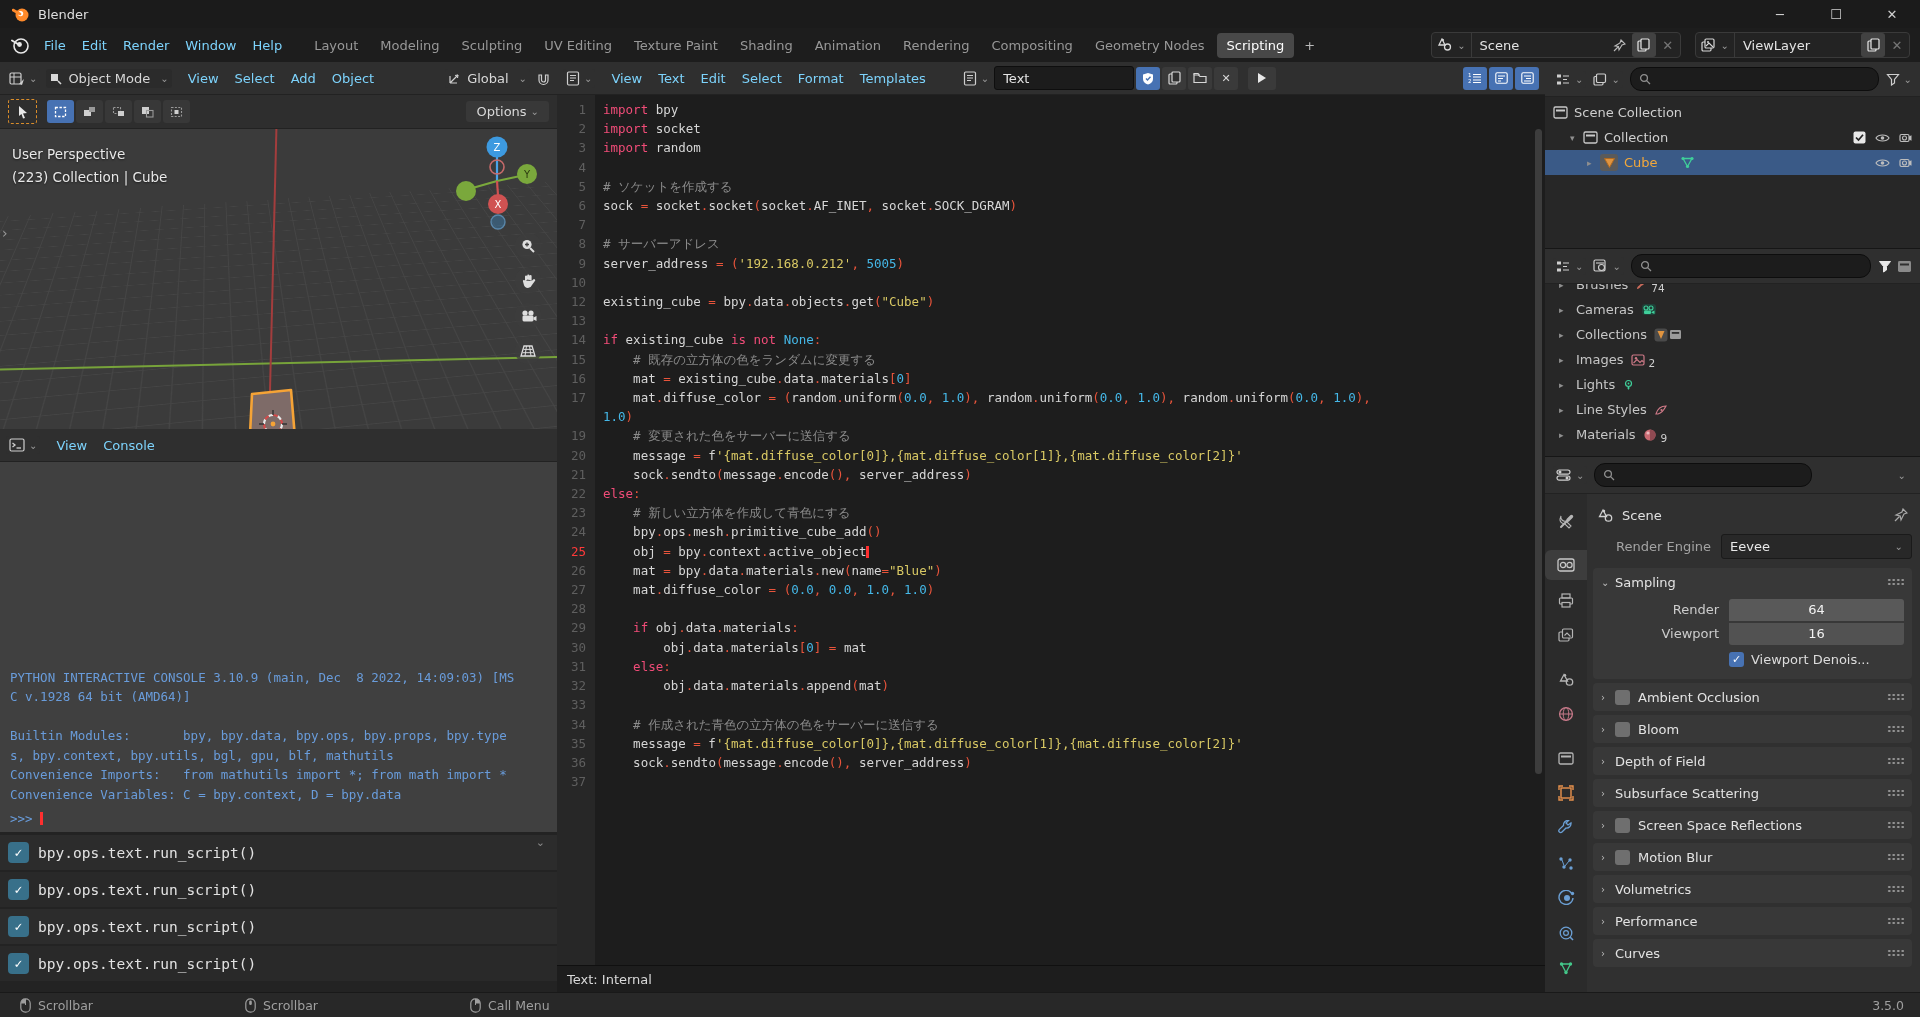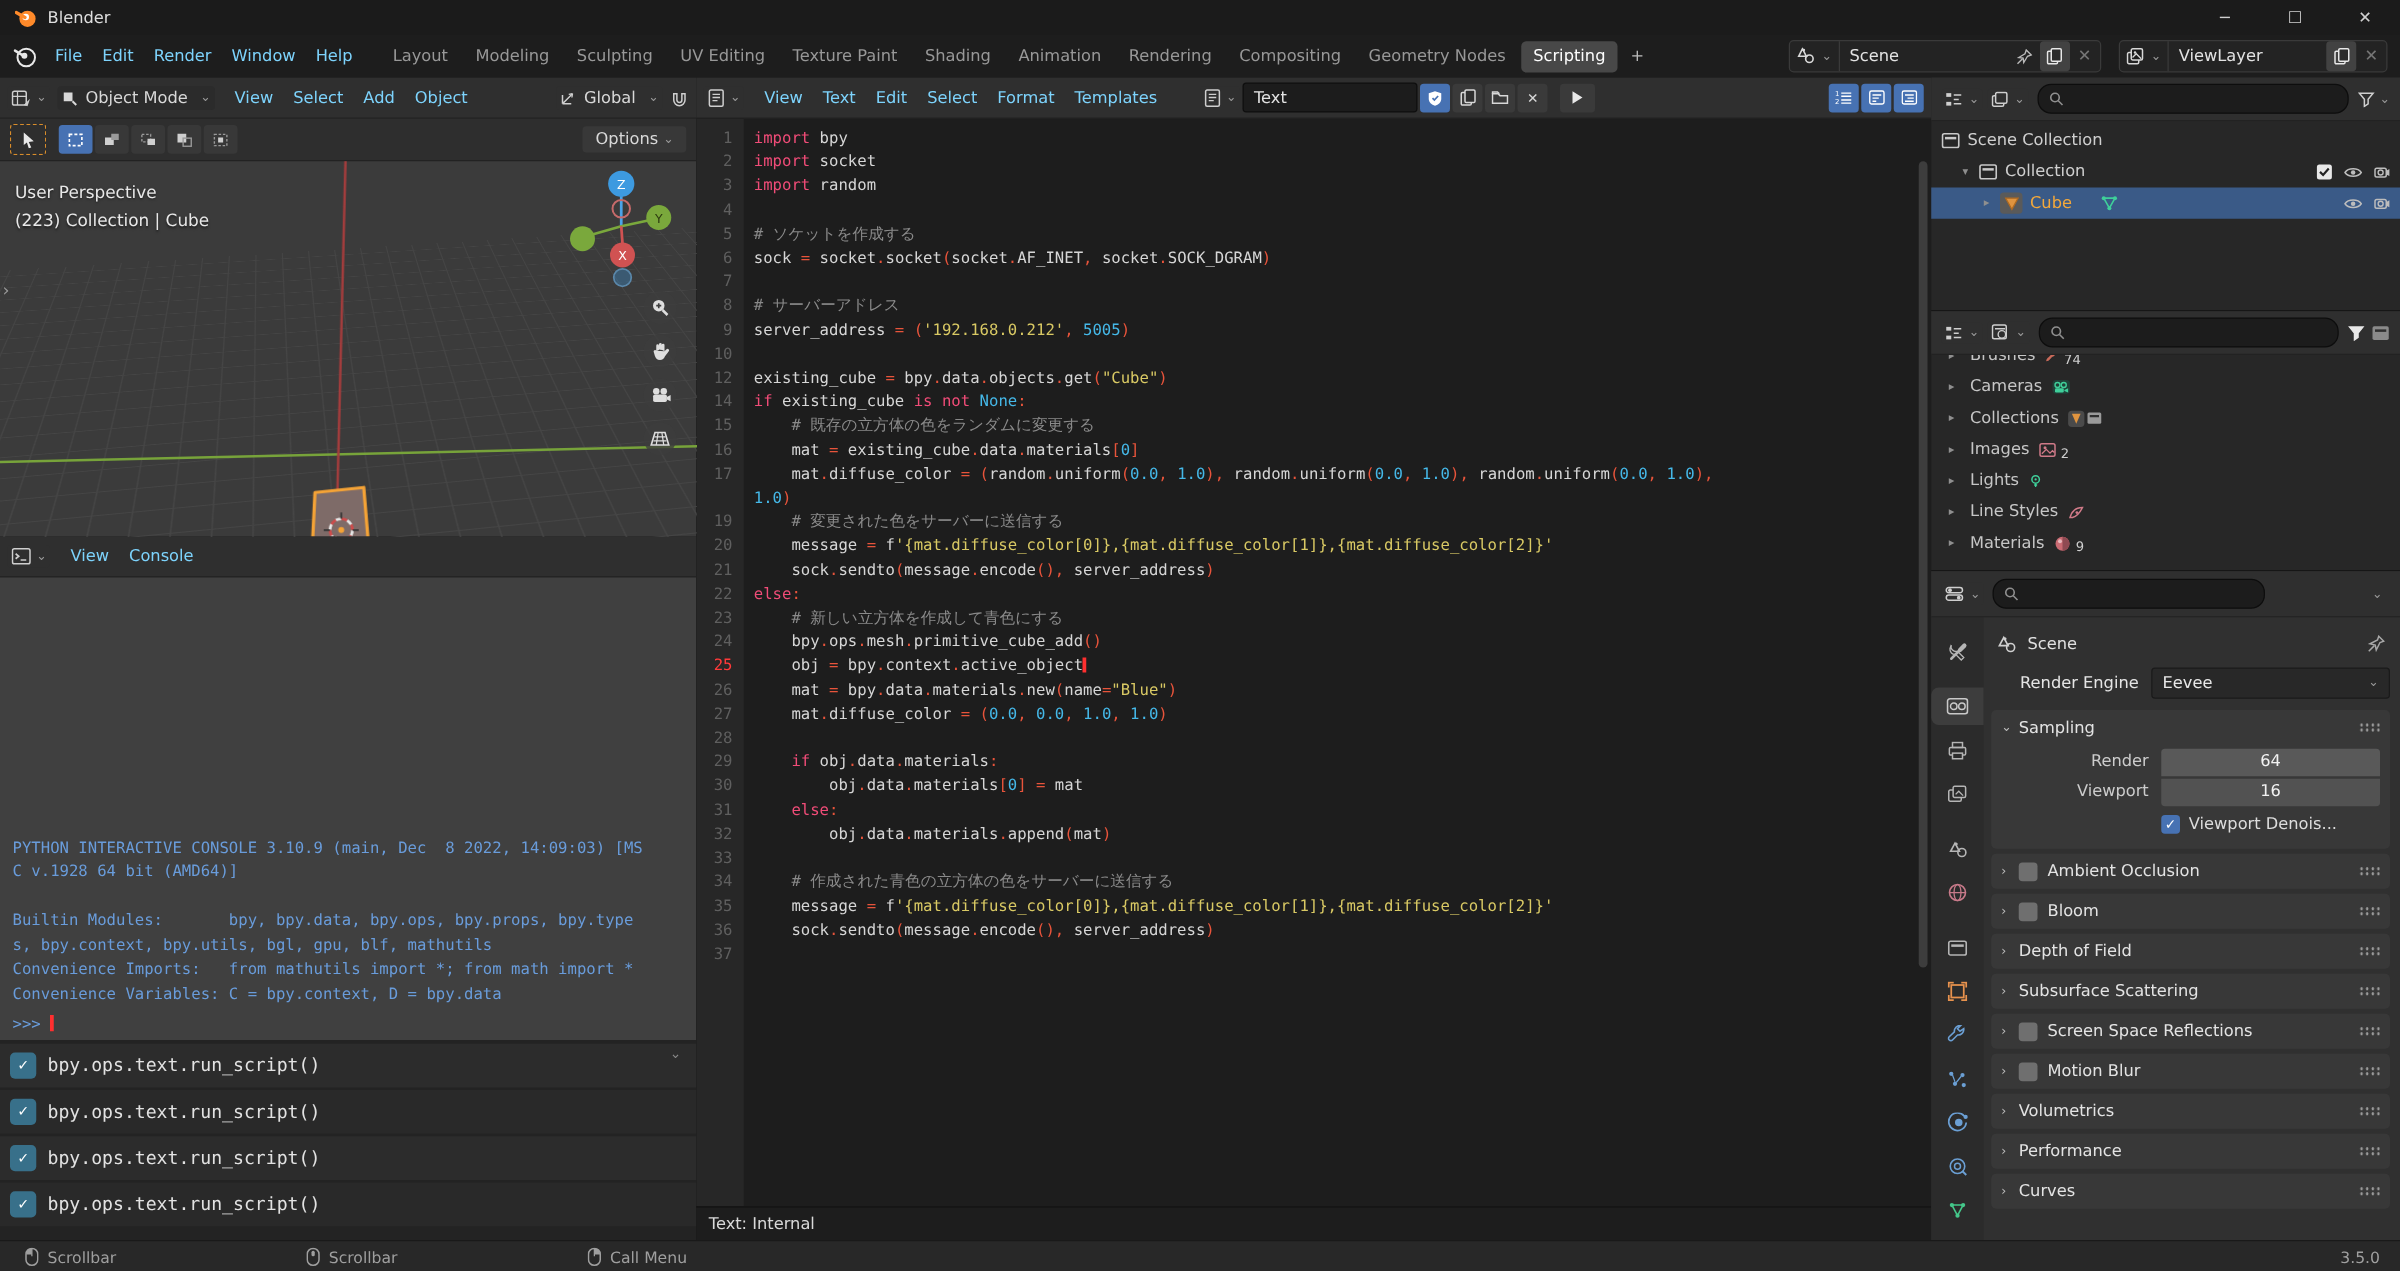--- a/index.html
+++ b/index.html
@@ -112,21 +112,21 @@
   .props{flex:1;display:flex;flex-direction:column;background:#2d2d2d;}
   .props-header{height:36px;background:#2f2f2f;border-bottom:1px solid #222;display:flex;align-items:center;padding:0 8px;flex:none;}
   .props-main{flex:1;display:flex;min-height:0;}
   .tabstrip{width:42px;background:#2b2b2b;padding-top:12px;display:flex;flex-direction:column;align-items:center;flex:none;}
   .ptab{width:42px;height:30px;display:flex;align-items:center;justify-content:center;margin-bottom:5px;}
   .ptab.active{background:#3d3d3d;border-radius:6px 0 0 6px;}
   .gap8{height:9px;}
   .props-content{flex:1;background:#303030;overflow:hidden;padding:6px 8px 0 6px;}
   .crumb{display:flex;align-items:center;height:30px;color:#e0e0e0;padding:0 4px;}
   .prow{display:flex;align-items:center;height:28px;margin:2px 0 8px;}
-  .plabel{width:118px;text-align:right;margin-right:10px;color:#e5e5e5;flex:none;}
+  .plabel{width:118px;text-align:right;margin-right:10px;color:#a3a3a3;flex:none;}
   .dropdown{flex:1;height:23px;background:#282828;border:1px solid #1a1a1a;border-radius:3px;display:flex;align-items:center;padding:0 8px;color:#e8e8e8;}
   .panel{background:#383838;border-radius:4px;margin-bottom:4px;}
   .panel-h{height:28px;display:flex;align-items:center;padding:0 8px;color:#e3e3e3;}
   .panel-h .tri2{color:#bdbdbd;font-size:10px;width:14px;}
   .panel-body{padding:2px 8px 10px;}
   .vrow{display:flex;align-items:center;height:23px;margin-bottom:1px;}
   .vlabel{width:118px;text-align:right;margin-right:10px;color:#cccccc;flex:none;}
   .vfield{flex:1;background:#595959;color:#f2f2f2;text-align:center;height:22px;line-height:22px;}
   .vrow:first-child .vfield{border-radius:3px 3px 0 0;}
   .vrow:nth-child(2) .vfield{border-radius:0 0 3px 3px;background:#525252;}
@@ -517,20 +517,21 @@
           <div class="cline"><span class="lnum">2</span><span class="ctext"><span class="tk-k">import</span><span class="tk-p"> socket</span></span></div>
           <div class="cline"><span class="lnum">3</span><span class="ctext"><span class="tk-k">import</span><span class="tk-p"> random</span></span></div>
           <div class="cline"><span class="lnum">4</span><span class="ctext"></span></div>
           <div class="cline"><span class="lnum">5</span><span class="ctext"><span class="tk-c"># ソケットを作成する</span></span></div>
           <div class="cline"><span class="lnum">6</span><span class="ctext"><span class="tk-p">sock </span><span class="tk-o">=</span><span class="tk-p"> socket</span><span class="tk-o">.</span><span class="tk-p">socket</span><span class="tk-o">(</span><span class="tk-p">socket</span><span class="tk-o">.</span><span class="tk-p">AF_INET</span><span class="tk-o">,</span><span class="tk-p"> socket</span><span class="tk-o">.</span><span class="tk-p">SOCK_DGRAM</span><span class="tk-o">)</span></span></div>
           <div class="cline"><span class="lnum">7</span><span class="ctext"></span></div>
           <div class="cline"><span class="lnum">8</span><span class="ctext"><span class="tk-c"># サーバーアドレス</span></span></div>
           <div class="cline"><span class="lnum">9</span><span class="ctext"><span class="tk-p">server_address </span><span class="tk-o">=</span><span class="tk-p"> </span><span class="tk-o">(</span><span class="tk-s">'192.168.0.212'</span><span class="tk-o">,</span><span class="tk-p"> </span><span class="tk-n">5005</span><span class="tk-o">)</span></span></div>
           <div class="cline"><span class="lnum">10</span><span class="ctext"></span></div>
           <div class="cline"><span class="lnum">12</span><span class="ctext"><span class="tk-p">existing_cube </span><span class="tk-o">=</span><span class="tk-p"> bpy</span><span class="tk-o">.</span><span class="tk-p">data</span><span class="tk-o">.</span><span class="tk-p">objects</span><span class="tk-o">.</span><span class="tk-p">get</span><span class="tk-o">(</span><span class="tk-s">"Cube"</span><span class="tk-o">)</span></span></div>
+          <div class="cline"><span class="lnum">13</span><span class="ctext"></span></div>
           <div class="cline"><span class="lnum">14</span><span class="ctext"><span class="tk-k">if</span><span class="tk-p"> existing_cube </span><span class="tk-k">is</span><span class="tk-p"> </span><span class="tk-k">not</span><span class="tk-p"> </span><span class="tk-n">None</span><span class="tk-o">:</span></span></div>
           <div class="cline"><span class="lnum">15</span><span class="ctext"><span class="tk-p">    </span><span class="tk-c"># 既存の立方体の色をランダムに変更する</span></span></div>
           <div class="cline"><span class="lnum">16</span><span class="ctext"><span class="tk-p">    mat </span><span class="tk-o">=</span><span class="tk-p"> existing_cube</span><span class="tk-o">.</span><span class="tk-p">data</span><span class="tk-o">.</span><span class="tk-p">materials</span><span class="tk-o">[</span><span class="tk-n">0</span><span class="tk-o">]</span></span></div>
           <div class="cline"><span class="lnum">17</span><span class="ctext"><span class="tk-p">    mat</span><span class="tk-o">.</span><span class="tk-p">diffuse_color </span><span class="tk-o">=</span><span class="tk-p"> </span><span class="tk-o">(</span><span class="tk-p">random</span><span class="tk-o">.</span><span class="tk-p">uniform</span><span class="tk-o">(</span><span class="tk-n">0.0</span><span class="tk-o">,</span><span class="tk-p"> </span><span class="tk-n">1.0</span><span class="tk-o">),</span><span class="tk-p"> random</span><span class="tk-o">.</span><span class="tk-p">uniform</span><span class="tk-o">(</span><span class="tk-n">0.0</span><span class="tk-o">,</span><span class="tk-p"> </span><span class="tk-n">1.0</span><span class="tk-o">),</span><span class="tk-p"> random</span><span class="tk-o">.</span><span class="tk-p">uniform</span><span class="tk-o">(</span><span class="tk-n">0.0</span><span class="tk-o">,</span><span class="tk-p"> </span><span class="tk-n">1.0</span><span class="tk-o">),</span></span></div>
           <div class="cline"><span class="lnum"></span><span class="ctext"><span class="tk-n">1.0</span><span class="tk-o">)</span></span></div>
           <div class="cline"><span class="lnum">19</span><span class="ctext"><span class="tk-p">    </span><span class="tk-c"># 変更された色をサーバーに送信する</span></span></div>
           <div class="cline"><span class="lnum">20</span><span class="ctext"><span class="tk-p">    message </span><span class="tk-o">=</span><span class="tk-p"> f</span><span class="tk-s">'{mat.diffuse_color[0]},{mat.diffuse_color[1]},{mat.diffuse_color[2]}'</span></span></div>
           <div class="cline"><span class="lnum">21</span><span class="ctext"><span class="tk-p">    sock</span><span class="tk-o">.</span><span class="tk-p">sendto</span><span class="tk-o">(</span><span class="tk-p">message</span><span class="tk-o">.</span><span class="tk-p">encode</span><span class="tk-o">(),</span><span class="tk-p"> server_address</span><span class="tk-o">)</span></span></div>
           <div class="cline"><span class="lnum">22</span><span class="ctext"><span class="tk-k">else</span><span class="tk-o">:</span></span></div>
           <div class="cline"><span class="lnum">23</span><span class="ctext"><span class="tk-p">    </span><span class="tk-c"># 新しい立方体を作成して青色にする</span></span></div>

